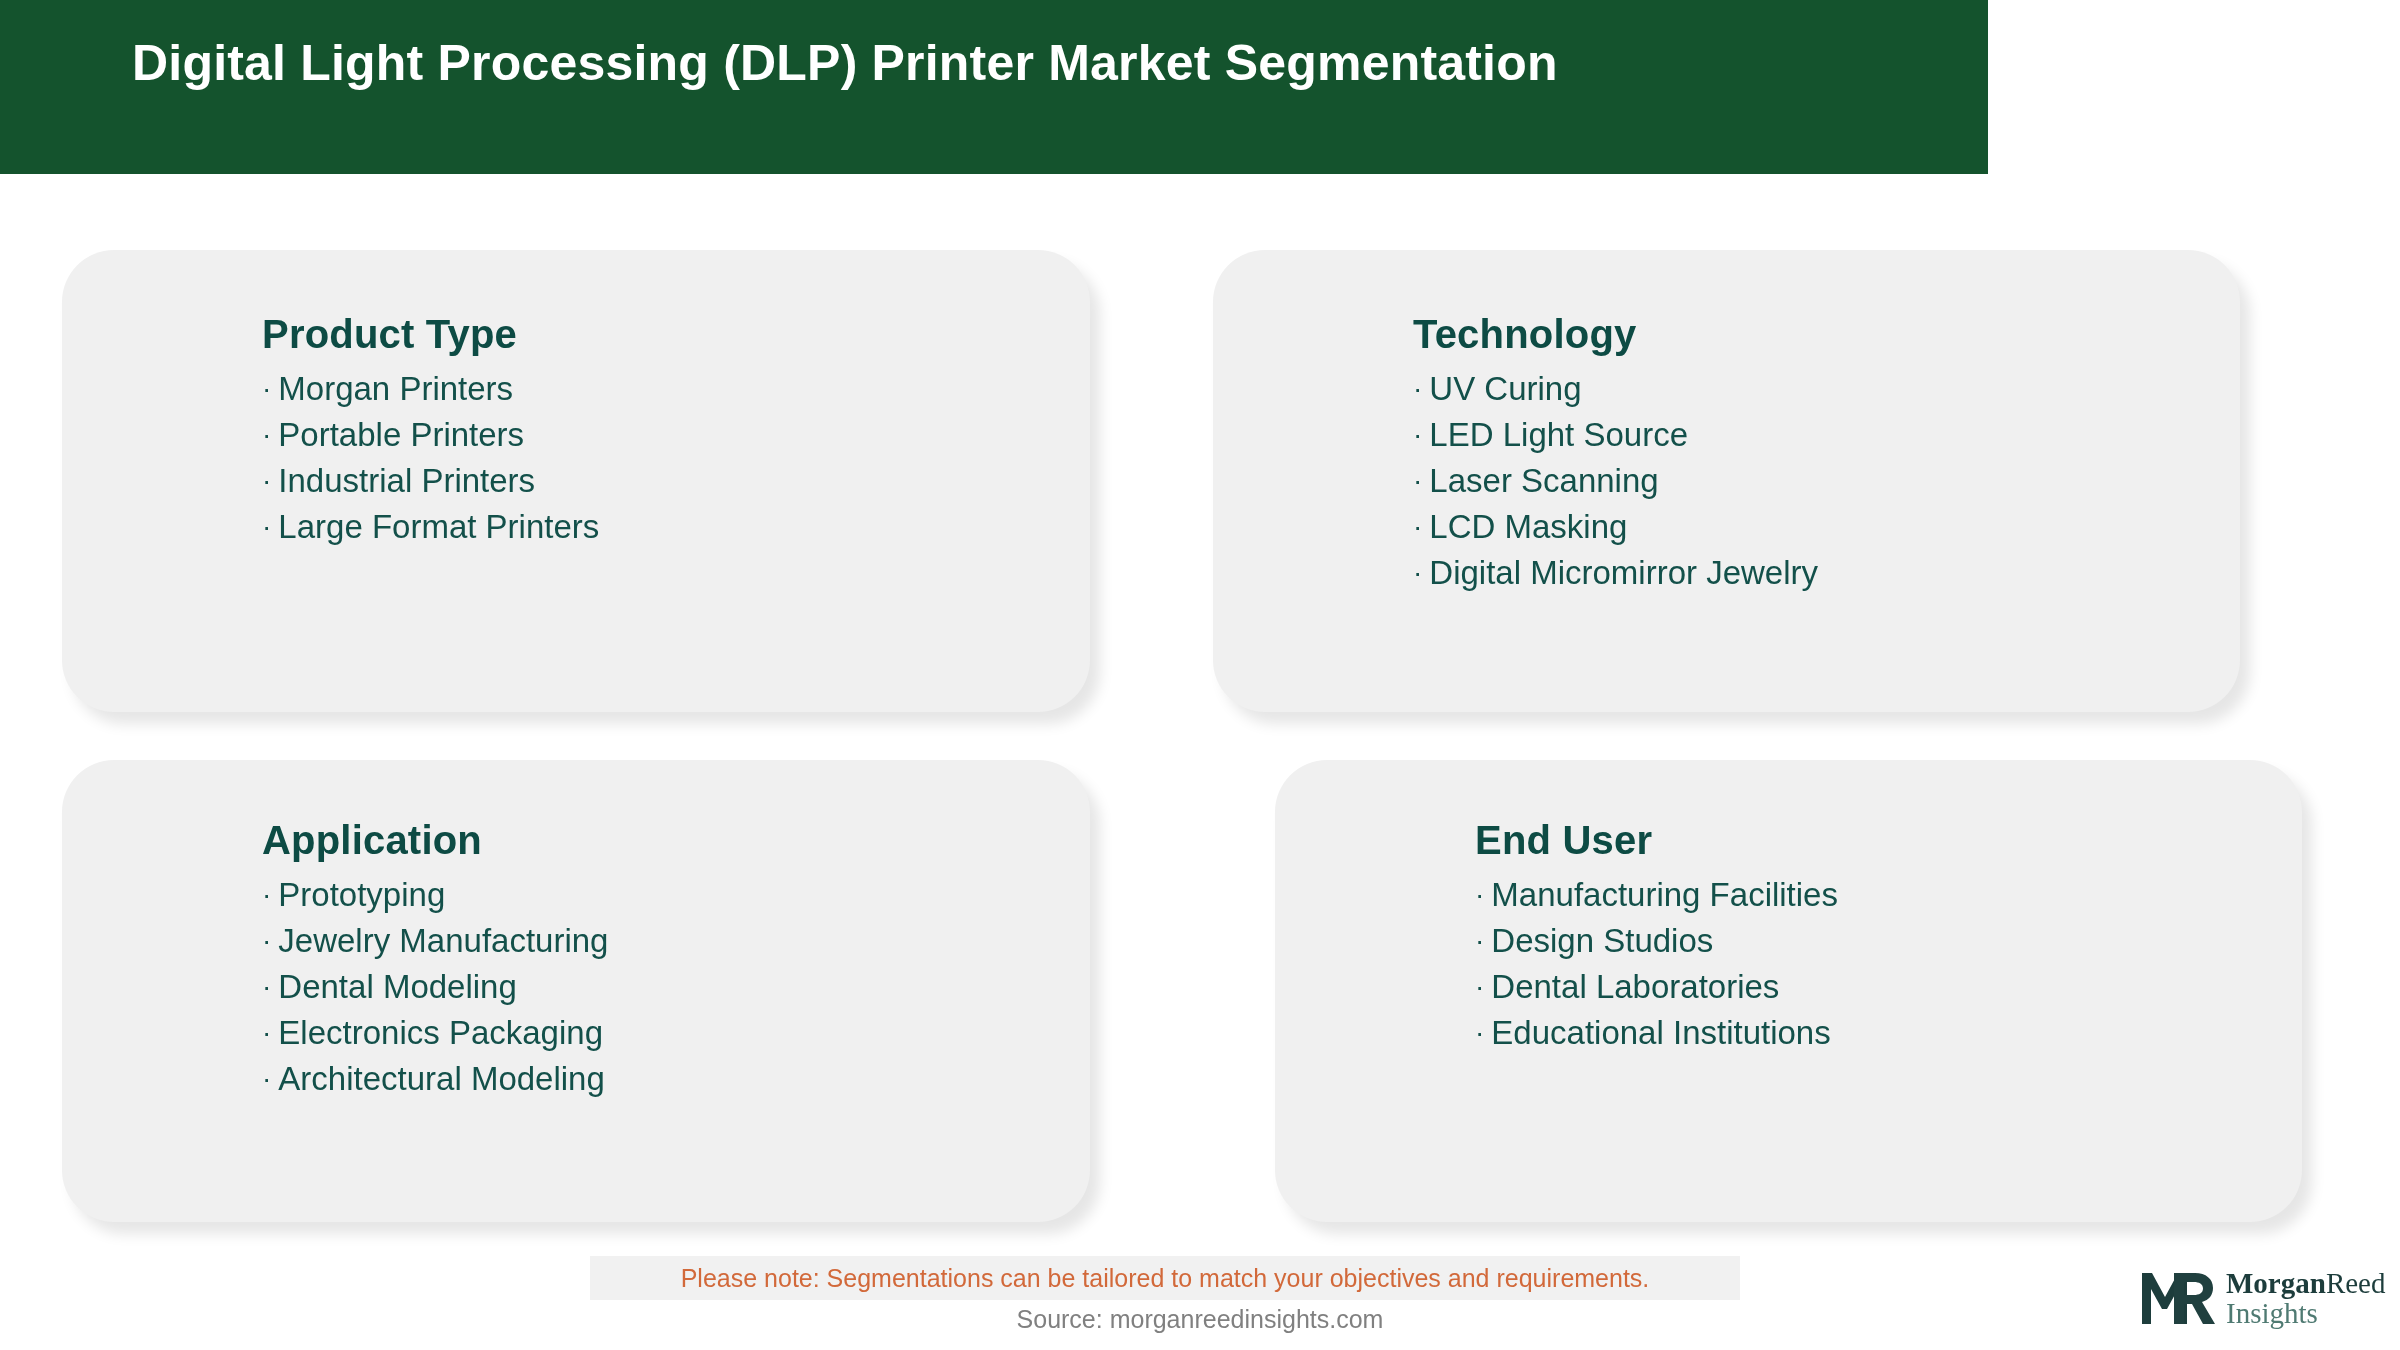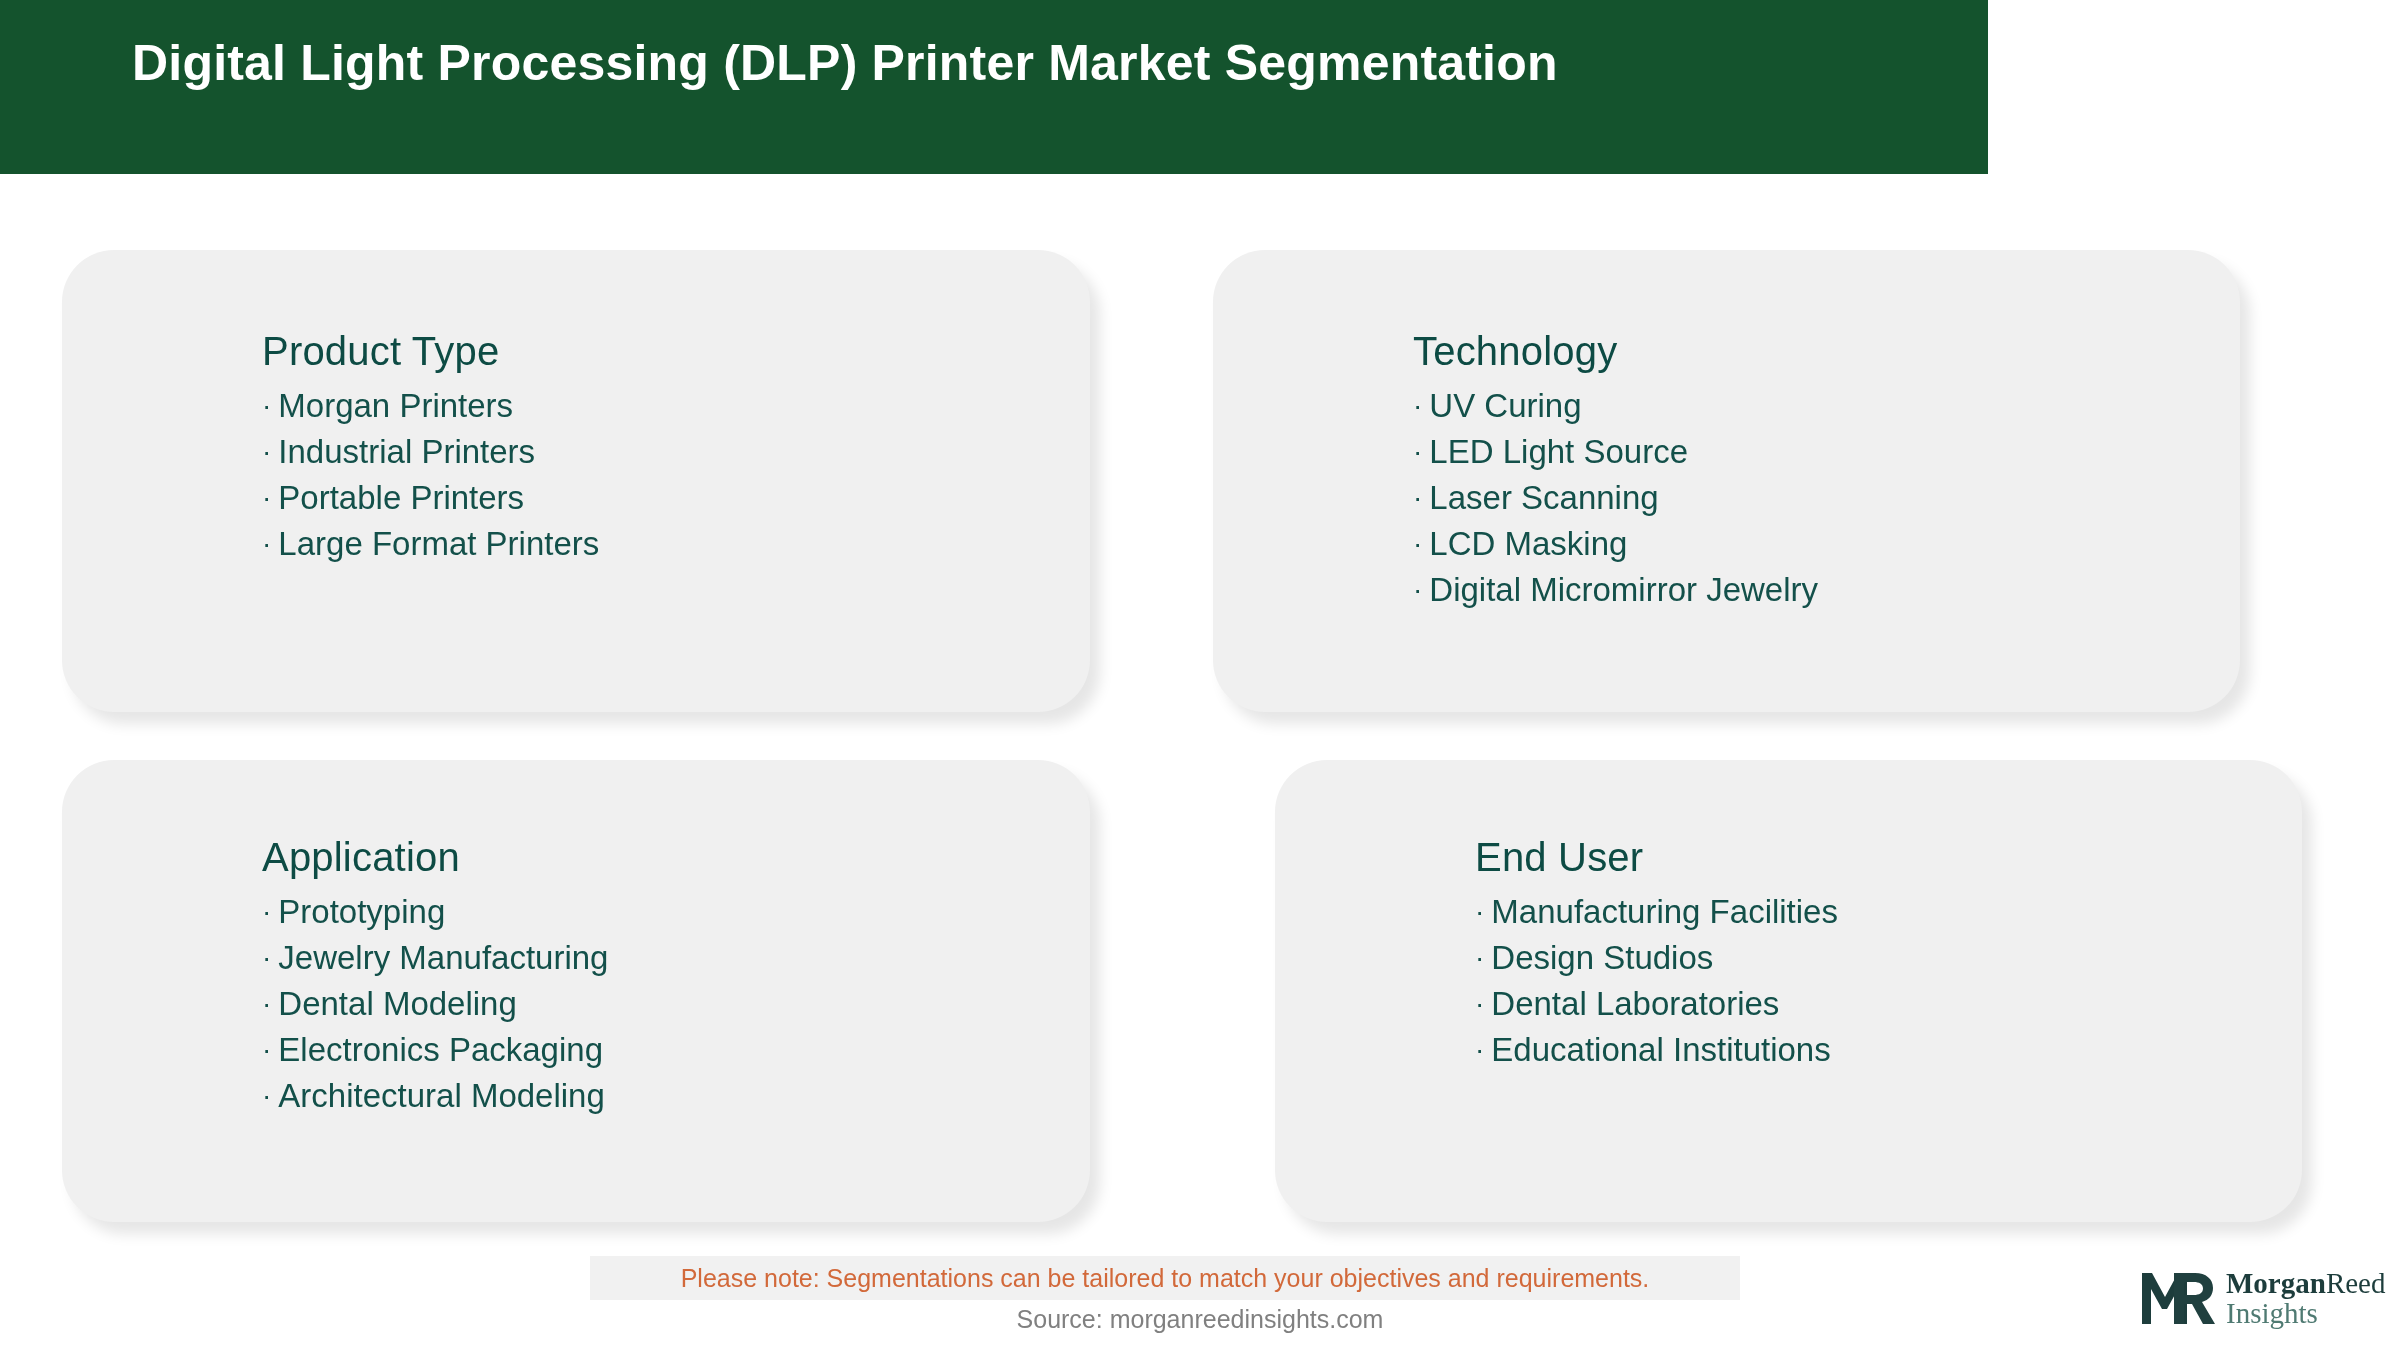--- a/index.html
+++ b/index.html
@@ -53,23 +53,23 @@
     box-sizing: border-box;
   }
   .card-inner {
     position: absolute;
     left: 200px;
     top: 62px;
     right: 40px;
   }
   .card-title {
     font-size: 40px;
-    font-weight: 400;
+    font-weight: 700;
     color: #0d4b44;
-    margin: 17px 0 10px 0;
+    margin: 0 0 10px 0;
     line-height: 1.1;
     letter-spacing: 0.2px;
   }
   .card-list {
     list-style: none;
     margin: 0;
     padding: 0;
   }
   .card-list li {
     font-size: 33px;
@@ -163,22 +163,22 @@
   <div class="header-title">Digital Light Processing (DLP) Printer Market Segmentation</div>
 </div>
 
 <div class="grid">
 
   <div class="card card-0">
     <div class="card-inner">
       <div class="card-title">Product Type</div>
       <ul class="card-list">
         <li><span class="bullet">·</span><span>Morgan Printers</span></li>
+        <li><span class="bullet">·</span><span>Portable Printers</span></li>
         <li><span class="bullet">·</span><span>Industrial Printers</span></li>
-        <li><span class="bullet">·</span><span>Portable Printers</span></li>
         <li><span class="bullet">·</span><span>Large Format Printers</span></li>
       </ul>
     </div>
   </div>
 
   <div class="card card-1">
     <div class="card-inner">
       <div class="card-title">Technology</div>
       <ul class="card-list">
         <li><span class="bullet">·</span><span>UV Curing</span></li>

